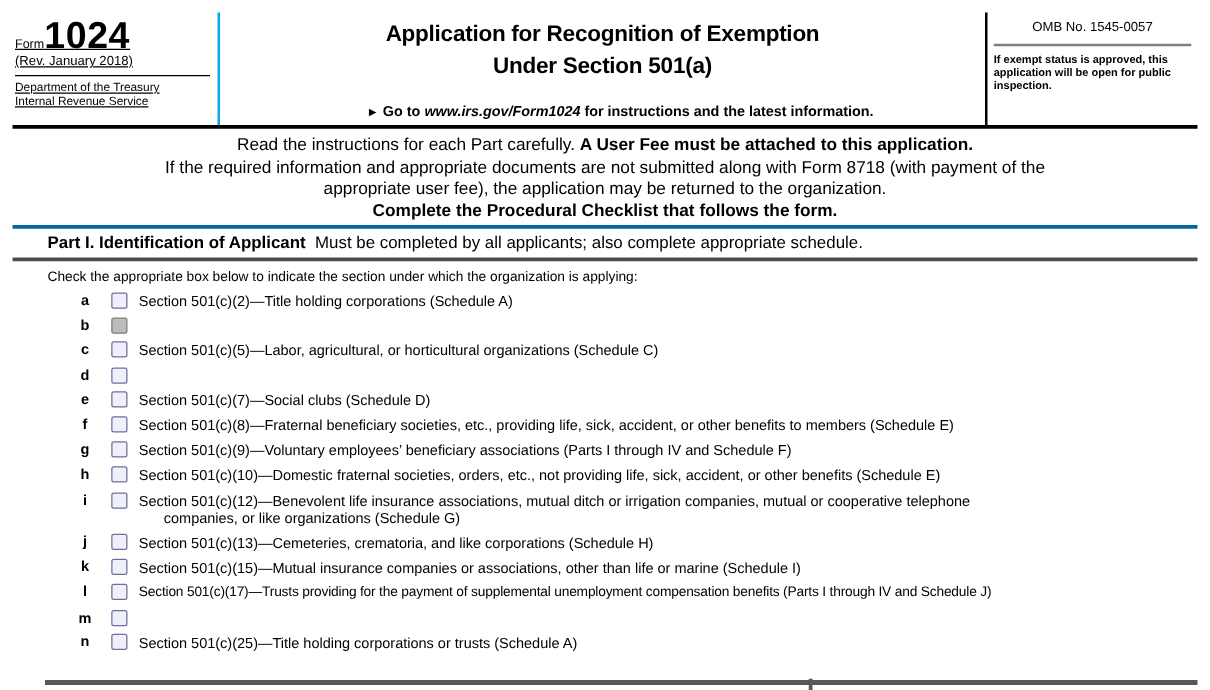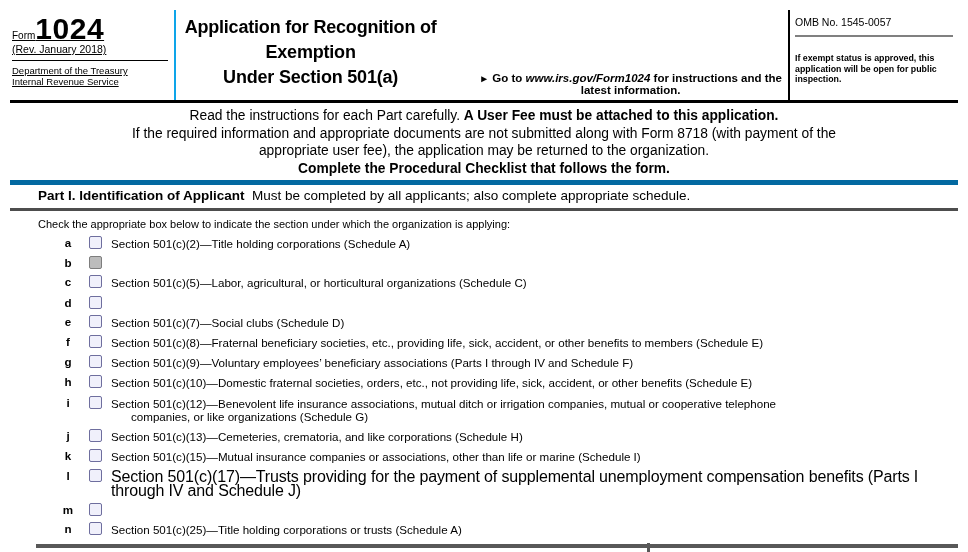--- a/index.html
+++ b/index.html
@@ -26,36 +26,36 @@
   }
   .form-line { white-space: nowrap; margin-top: 2px; }
   .form-word { font-size: 10px; }
   .form-num { font-size: 30px; font-weight: bold; letter-spacing: 0.5px; }
   .rev { font-size: 10.5px; margin-top: -3px; padding-bottom: 5px; border-bottom: 1px solid #000; }
   .agency { font-size: 9.5px; line-height: 11px; padding-top: 4px; }
   .h-center {
     flex: 1;
     border-right: 2px solid #000;
     text-align: center;
-    display: flex; flex-direction: row;
+    display: flex; flex-direction: column;
   }
   .title { font-weight: bold; font-size: 18px; line-height: 25px; margin-top: 5px; letter-spacing: -0.2px; }
   .goto { font-size: 11.5px; font-weight: bold; margin-top: auto; padding-bottom: 4px; margin-left: 28px; }
   .goto .url { font-style: italic; }
   .goto .arrow { font-size: 10px; }
   .h-right { width: 168px; padding: 3px 5px 0 5px; }
-  .omb { font-size: 10.5px; padding: 3px 0 7px 0; border-bottom: 2px solid #808080; }
-  .note { font-weight: bold; font-size: 8.8px; line-height: 10.5px; padding-top: 16px; }
+  .omb { font-size: 10.5px; text-align: center; padding: 3px 0 7px 0; border-bottom: 2px solid #808080; }
+  .note { font-weight: bold; font-size: 8.8px; line-height: 10.5px; padding-top: 5px; }
   
   .instructions { text-align: center; font-size: 13.8px; line-height: 17.5px; margin: 4px 14px 3px 14px; }
   .instructions .b { font-weight: bold; }
   
   .part1 {
     margin: 0 10px;
-    border-top: 5px solid #0369a1;
+    border-top: 3px solid #0369a1;
     border-bottom: 3px solid #4d4d4d;
     padding: 2px 0 4px 0;
     font-size: 13.5px; line-height: 17px;
   }
   .part1 .l1 { padding-left: 28px; }
   .part1 .label { font-weight: bold; }
   .part1 .l2 { padding-left: 86px; }
   
   .check-line { margin: 7px 10px 6px 10px; padding-left: 28px; font-size: 11px; }
   .items { margin: 0 10px; }
@@ -67,21 +67,21 @@
     border: 1.5px solid #6e6e9e;
     background: #f0f0fb;
     border-radius: 2px;
     margin: 0 9px 0 13px;
     flex-shrink: 0;
     cursor: pointer;
   }
   .checkbox.reserved { background: #bcbcbc; border-color: #7d7d7d; }
   .item-text { flex: 1; padding-top: 1px; }
   .item-text .cont { padding-left: 20px; }
-  .item-row.condensed .item-text { font-size: 16px; letter-spacing: -0.15px; }
+  .item-row.condensed .item-text { font-size: 11px; letter-spacing: -0.15px; }
   
   .bottom-rule { position: absolute; left: 36px; right: 10px; bottom: 4px; height: 4px; background: #585858; }
   .bottom-tick { position: absolute; left: 647px; bottom: 0; width: 3px; height: 9px; background: #585858; }
 </style>
 </head>
 <body>
 
 <div class="page">
 
   <div class="header">

